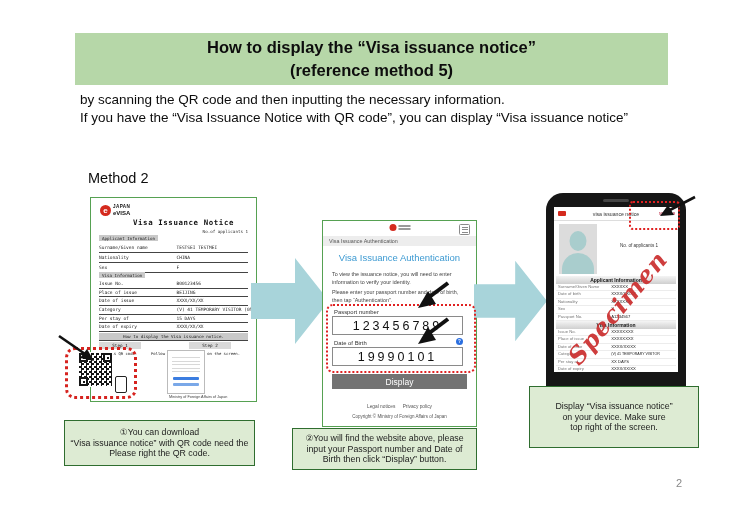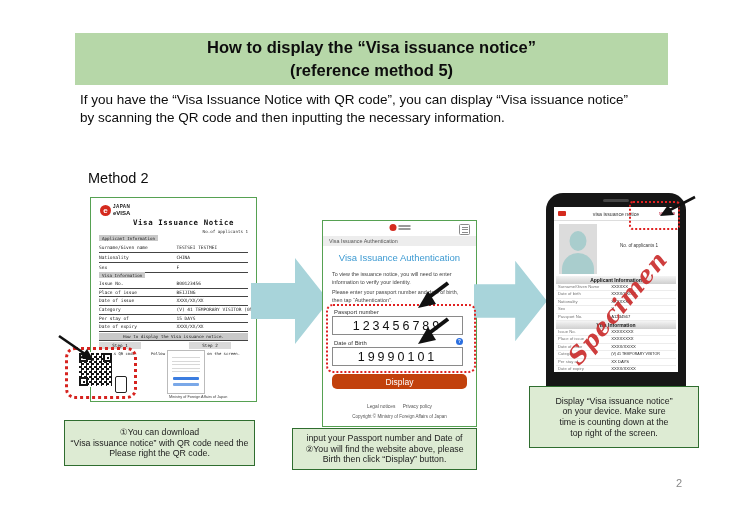--- a/index.html
+++ b/index.html
@@ -82,22 +82,22 @@
   .auth-body{position:absolute;left:9px;right:9px;top:50px;font-size:5.4px;line-height:7.6px;color:#444}
   .auth-body p{margin:0 0 3px 0}
   .red-box{position:absolute;left:3px;right:0px;top:83px;height:65px;
            border:2.6px dotted #e02020;border-radius:7px;z-index:3}
   .flabel{position:absolute;left:11px;font-size:5.9px;color:#333}
   .finput{position:absolute;left:9px;right:13px;height:19px;border:1px solid #8a8a8a;background:#fff;
           font-family:"Liberation Sans",sans-serif;font-size:12.5px;letter-spacing:3px;text-align:center;
           color:#111;box-sizing:border-box;padding:0}
   .info-ic{position:absolute;right:13px;top:117px;width:7px;height:7px;border-radius:50%;background:#2b6fe0;
            color:#fff;font-size:4.6px;font-weight:bold;text-align:center;line-height:7px}
-  .display-btn{position:absolute;left:9px;right:9px;top:153px;height:15px;background:#c2410c;color:#fff;
-               border:none;border-radius:5px;font-size:8.5px;font-family:"Liberation Sans",sans-serif}
+  .display-btn{position:absolute;left:9px;right:9px;top:153px;height:15px;background:#737373;color:#fff;
+               border:none;border-radius:0;font-size:8.5px;font-family:"Liberation Sans",sans-serif}
   .auth-links{position:absolute;left:0;right:0;top:183px;text-align:center;font-size:4.8px;color:#555}
   .auth-links span{margin:0 3px}
   .auth-copy{position:absolute;left:0;right:0;top:193px;text-align:center;font-size:4.5px;color:#555}
 
   
   .phone{position:absolute;left:546px;top:193px;width:140px;height:221px;background:#161616;border-radius:17px}
   .speaker{position:absolute;left:50%;top:6px;transform:translateX(-50%);width:26px;height:3px;background:#454545;border-radius:2px}
   .home{position:absolute;left:50%;bottom:6px;transform:translateX(-50%);width:44px;height:12px;
         border:1.5px solid #555;border-radius:7px}
   .screen{position:absolute;left:8px;top:14px;width:124px;height:165px;background:#fff;overflow:hidden}
@@ -128,22 +128,22 @@
 </head>
 <body>
 
 <div class="stage">
 
   <div class="title-bar">
     <div>How to display the “Visa issuance notice”</div>
     <div>(reference method 5)</div>
   </div>
   <div class="intro">
+    <div>by scanning the QR code and then inputting the necessary information.</div>
     <div>If you have the “Visa Issuance Notice with QR code”, you can display “Visa issuance notice”</div>
-    <div>by scanning the QR code and then inputting the necessary information.</div>
   </div>
   <div class="method">Method 2</div>
   <div class="pagenum">2</div>
 
   <div class="panel panel1">
     <div class="doc-logo">
       <div class="dot">e</div>
       <div class="bt">
         <div class="l1">JAPAN</div>
         <div class="l2">eVISA</div>
@@ -345,24 +345,23 @@
     <line x1="43" y1="3" x2="16" y2="17" stroke="#111" stroke-width="2.6"></line>
     <polygon points="8,22 22,21 16,11" fill="#111"></polygon>
   </svg>
 
   <div class="caption cap1">
     <div>①You can download</div>
     <div>“Visa issuance notice” with QR code need the</div>
     <div>Please right the QR code.</div>
   </div>
   <div class="caption cap2">
+    <div>②You will find the website above, please</div>
     <div>input your Passport number and Date of</div>
-    <div>②You will find the website above, please</div>
     <div>Birth then click “Display” button.</div>
   </div>
   <div class="caption cap3">
     <div>Display “Visa issuance notice”</div>
     <div>on your device. Make sure</div>
-    <div>time is counting down at the</div>
     <div>top right of the screen.</div>
   </div>
 
 </div>
 
 </body></html>

